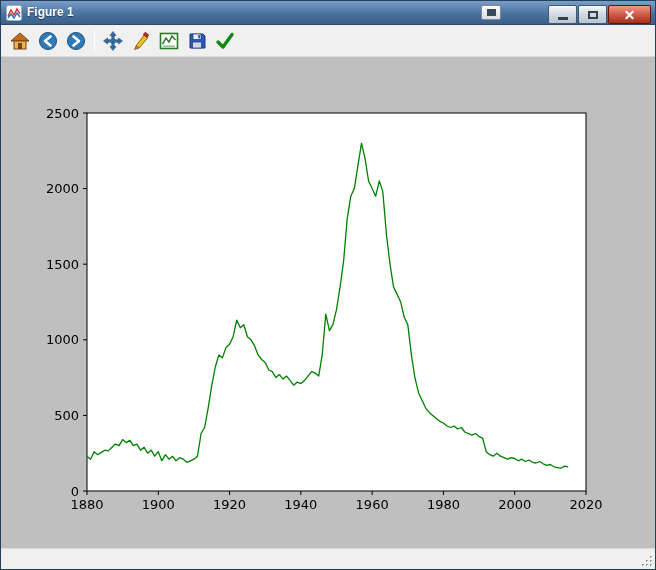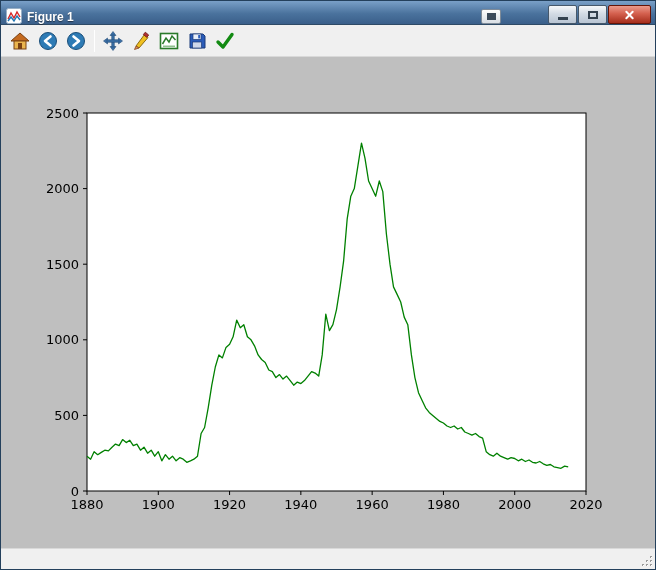--- a/index.html
+++ b/index.html
@@ -11,22 +11,22 @@
     border:1px solid #24405c;
     display:flex; flex-direction:column;
     background:#f0f0f0;
     overflow:hidden;
   }
 
   
   .titlebar {
     height:24px; flex:0 0 24px;
     background:linear-gradient(#7aa0c8, #4a729d 55%, #3a5f8a);
-    display:flex; align-items:flex-end;
-    padding:12px 4px 0 5px;
+    display:flex; align-items:flex-start;
+    padding:4px 4px 0 5px;
     border-bottom:1px solid #2e4a66;
   }
   .app-icon { width:16px; height:16px; margin-right:5px; flex:0 0 16px; }
   .title-text {
     color:#ffffff; font-size:12px; font-weight:bold;
     text-shadow:0 1px 1px rgba(0,0,0,.5);
     white-space:nowrap;
   }
   .title-spacer { flex:1; }
   .extra-btn {

